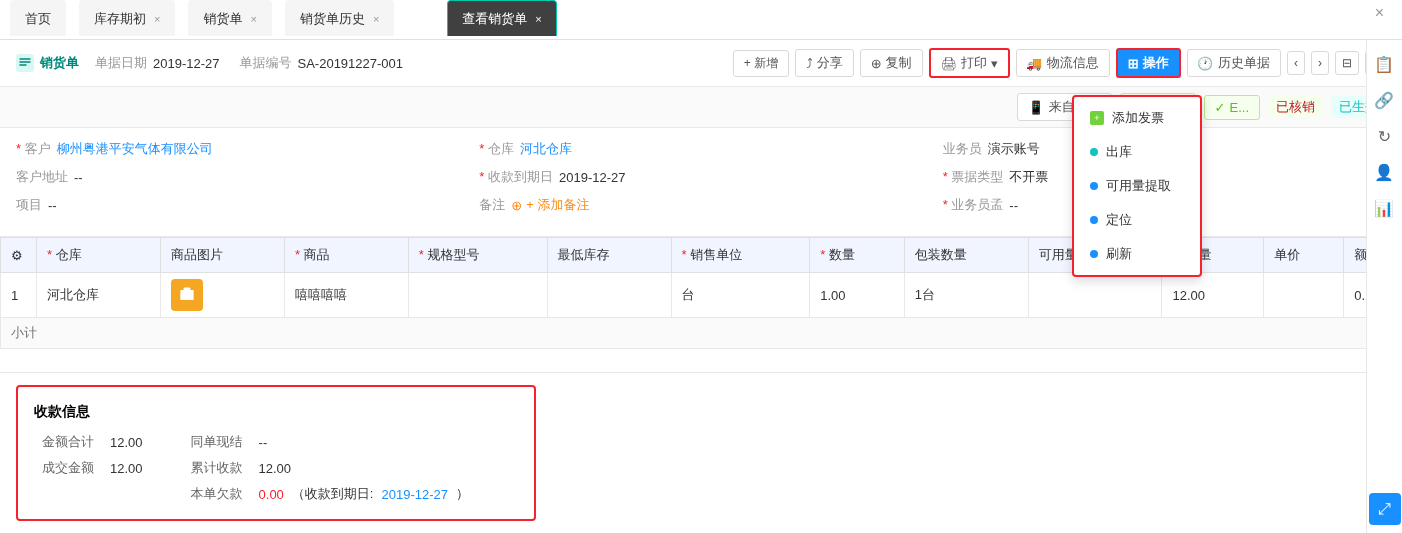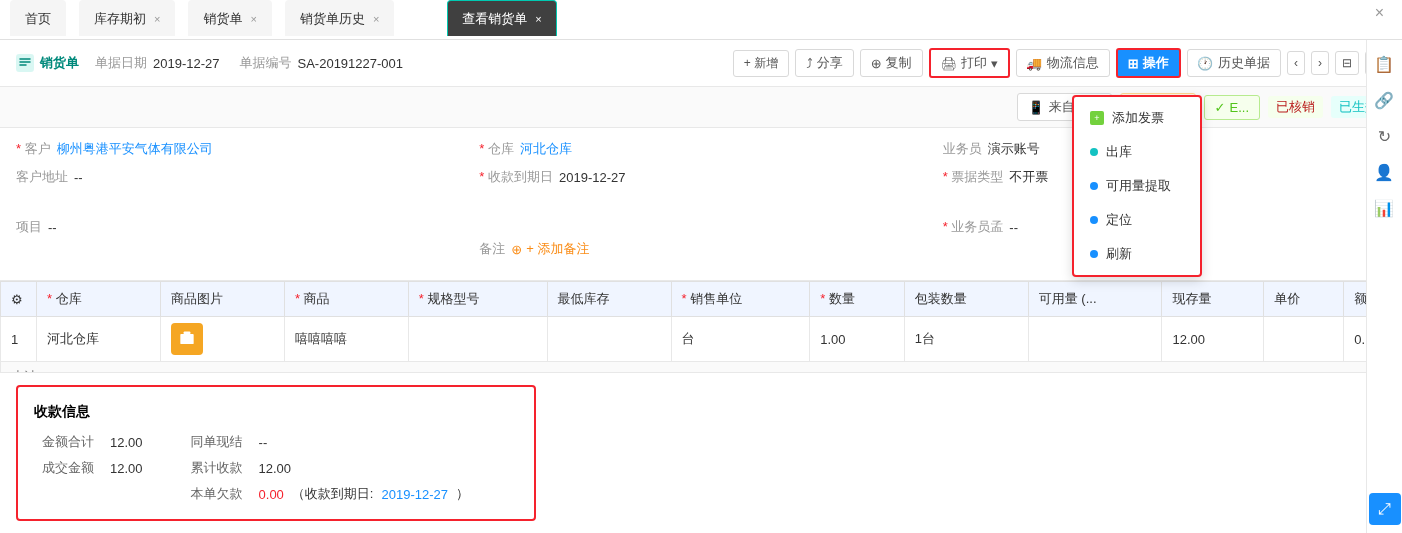--- a/index.html
+++ b/index.html
@@ -230,21 +230,21 @@
       <div class="form-field" style="flex:1;">
         <span class="form-label form-label-required">票据类型</span>
         <span class="form-value">不开票</span>
       </div>
     </div>
     <div class="form-row">
       <div class="form-field" style="flex:1;">
         <span class="form-label">项目</span>
         <span class="form-value">--</span>
       </div>
-      <div class="form-field" style="flex:1;margin-top:44px;">
+      <div class="form-field" style="flex:1;">
         <span class="form-label">备注</span>
         <span class="form-add">
           <span>⊕</span>
           <span>+ 添加备注</span>
         </span>
       </div>
       <div class="form-field" style="flex:1;">
         <span class="form-label form-label-required">业务员孟</span>
         <span class="form-value">--</span>
       </div>

